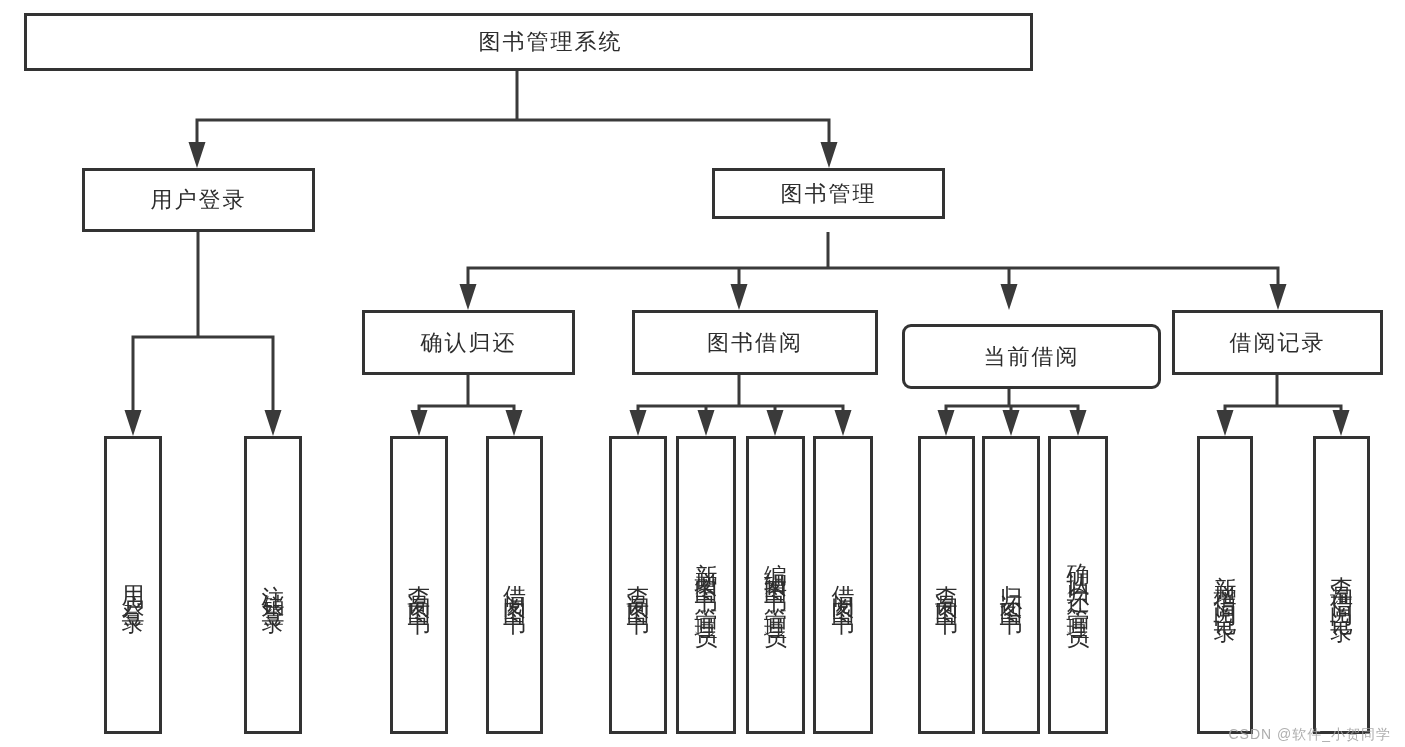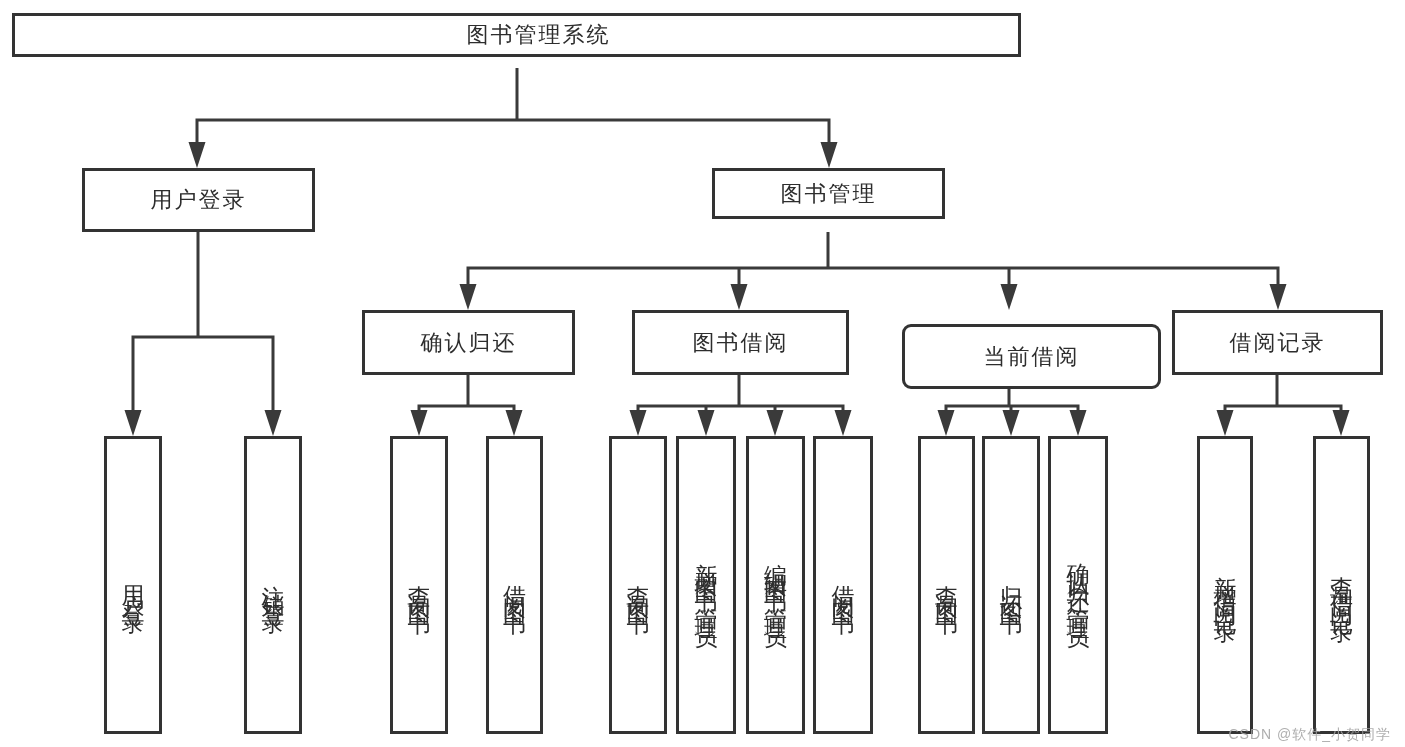--- a/index.html
+++ b/index.html
@@ -75,27 +75,27 @@
              M1000.5 284 L1017.5 284 L1009 310 Z  M1269.5 284 L1286.5 284 L1278 310 Z
              M124.5 410 L141.5 410 L133 436 Z  M264.5 410 L281.5 410 L273 436 Z
              M410.5 410 L427.5 410 L419 436 Z  M505.5 410 L522.5 410 L514 436 Z
              M629.5 410 L646.5 410 L638 436 Z  M697.5 410 L714.5 410 L706 436 Z
              M766.5 410 L783.5 410 L775 436 Z  M834.5 410 L851.5 410 L843 436 Z
              M937.5 410 L954.5 410 L946 436 Z  M1002.5 410 L1019.5 410 L1011 436 Z
              M1069.5 410 L1086.5 410 L1078 436 Z
              M1216.5 410 L1233.5 410 L1225 436 Z  M1332.5 410 L1349.5 410 L1341 436 Z"></path>
   </svg>
 
-  <div class="box hbox" style="left:12px; top:13px; width:1009px; height:44px;padding-left:44px;">图书管理系统</div>
+  <div class="box hbox" style="left:24px; top:13px; width:1009px; height:58px;padding-left:44px;">图书管理系统</div>
 
   <div class="box hbox" style="left:82px; top:168px; width:233px; height:64px;">用户登录</div>
   <div class="box hbox" style="left:712px; top:168px; width:233px; height:51px;">图书管理</div>
 
   <div class="box hbox" style="left:362px; top:310px; width:213px; height:65px;">确认归还</div>
-  <div class="box hbox" style="left:632px; top:310px; width:217px; height:65px;font-family:Liberation Serif, serif;">图书借阅</div>
+  <div class="box hbox" style="left:632px; top:310px; width:246px; height:65px;font-family:Liberation Serif, serif;">图书借阅</div>
   <div class="box hbox" style="left:902px; top:324px; width:259px; height:65px;border-radius:9px;">当前借阅</div>
   <div class="box hbox" style="left:1172px; top:310px; width:211px; height:65px;">借阅记录</div>
 
   <div class="box leaf" style="left:104px; top:436px; width:58px; height:298px;">用户登录</div>
   <div class="box leaf" style="left:244px; top:436px; width:58px; height:298px;">注销登录</div>
 
   <div class="box leaf" style="left:390px; top:436px; width:58px; height:298px;">查询图书</div>
   <div class="box leaf" style="left:486px; top:436px; width:57px; height:298px;">借阅图书</div>
 
   <div class="box leaf" style="left:609px; top:436px; width:58px; height:298px;">查询图书</div>

